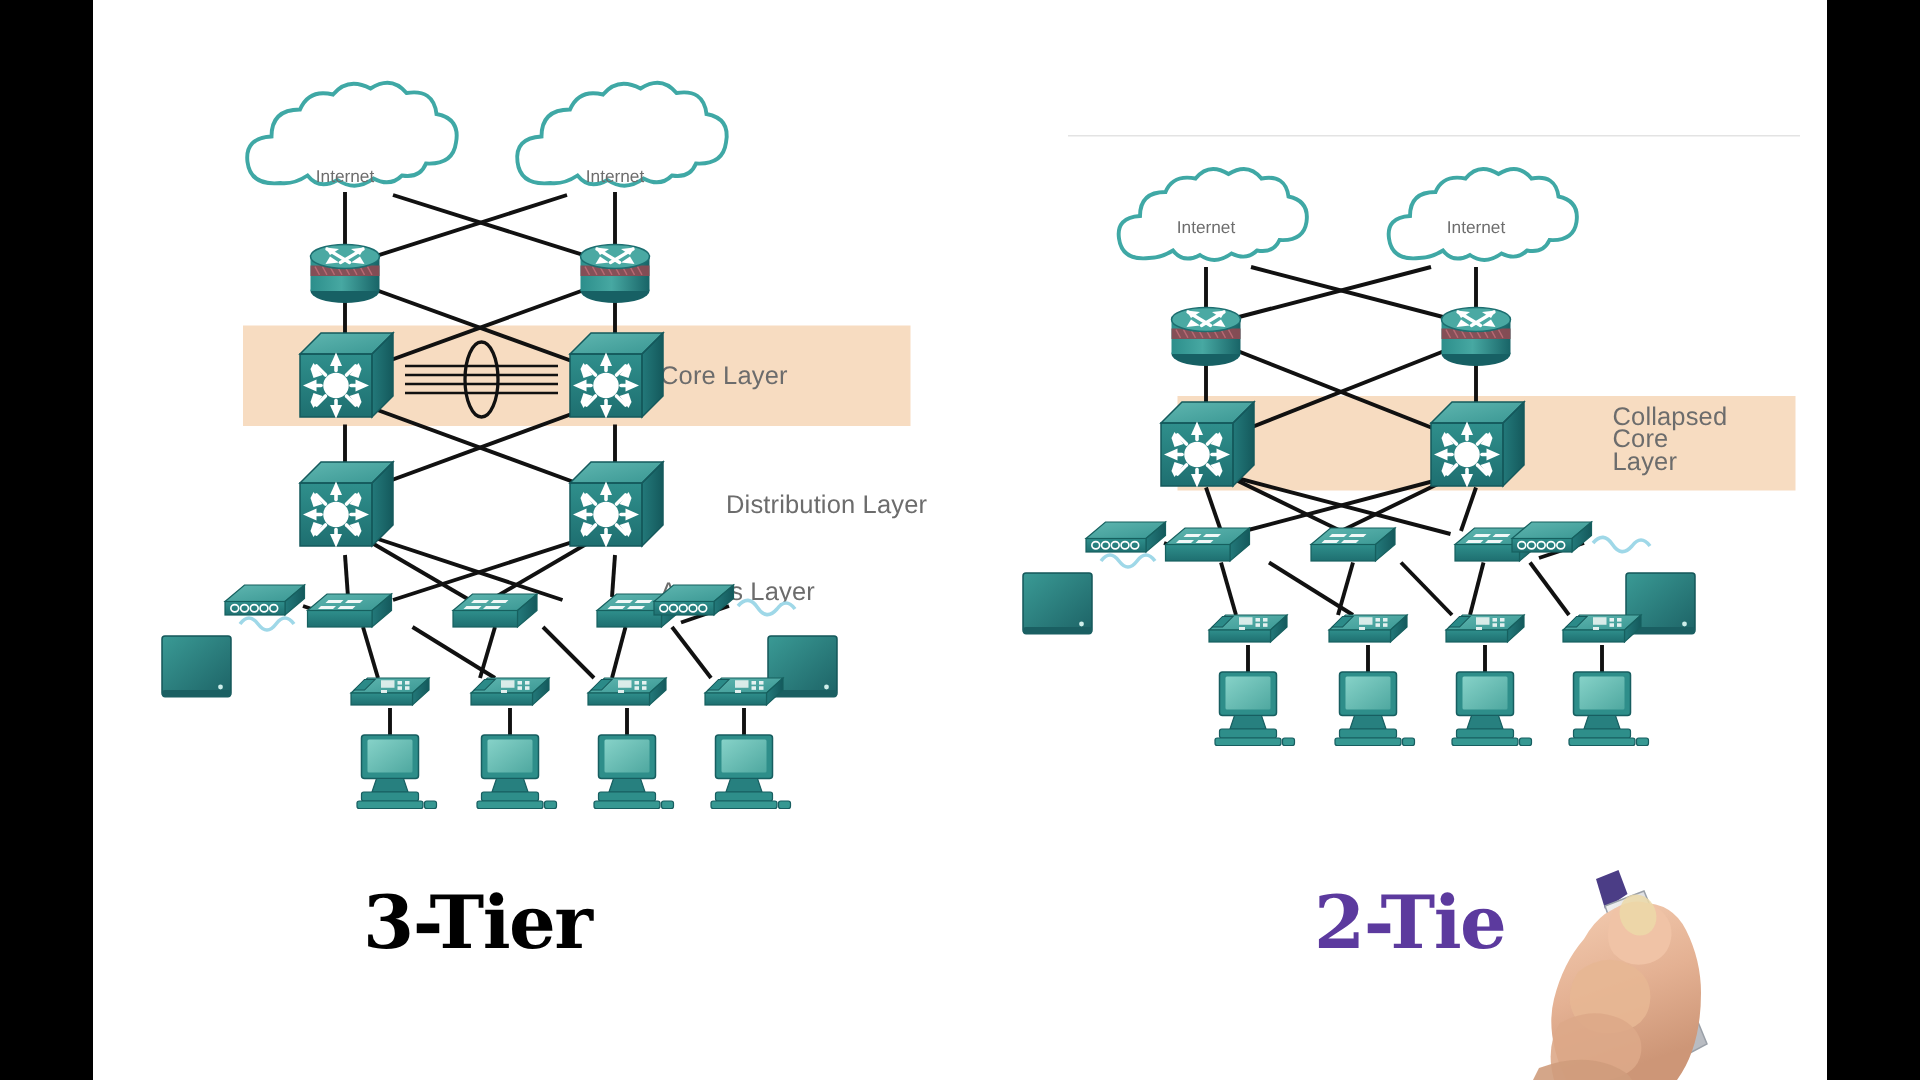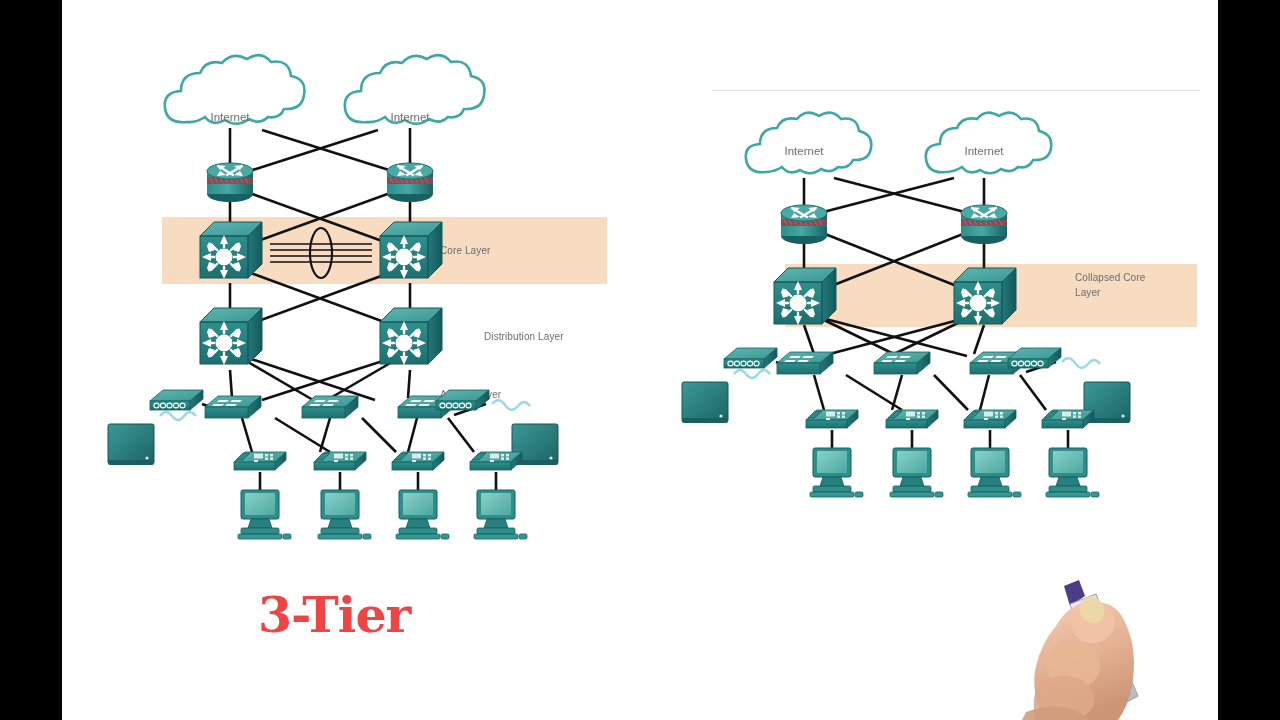--- a/index.html
+++ b/index.html
@@ -2,21 +2,21 @@
 <html><head>
 <meta charset="utf-8">
 <title>3-Tier vs 2-Tier Network Design</title>
 <style>
   html,body{margin:0;padding:0;background:#000;}
   body{width:1280px;height:720px;overflow:hidden;font-family:"Liberation Sans",sans-serif;}
   #stage{position:relative;width:1280px;height:720px;background:#000;}
   #canvas{position:absolute;left:62px;top:0;width:1156px;height:720px;background:#ffffff;}
   .sep{position:absolute;background:#e3e3e3;height:1px;}
   .layer-band{position:absolute;background:#f7dcc1;}
-  .layer-label{position:absolute;color:#6c6c6c;font-size:10px;line-height:15px;letter-spacing:.1px;white-space:pre-line;}
+  .layer-label{position:absolute;color:#6c6c6c;font-size:17px;line-height:15px;letter-spacing:.1px;white-space:pre-line;}
   .title{position:absolute;font-family:"DejaVu Serif","Liberation Serif",serif;font-weight:bold;font-size:49px;letter-spacing:-1px;}
   svg.net{position:absolute;left:0;top:0;overflow:visible;}
   .cloud-label{font-family:"Liberation Sans",sans-serif;font-size:11.5px;fill:#6d6d6d;}
   .hand{position:absolute;}
 </style>
 </head>
 <body>
 
 <div id="stage">
   <div id="canvas">
@@ -353,21 +353,22 @@
         <use href="#ipphone" x="902" y="408"></use>
         <use href="#ipphone" x="980" y="408"></use>
 
         <use href="#pc" x="747" y="448"></use>
         <use href="#pc" x="827" y="448"></use>
         <use href="#pc" x="905" y="448"></use>
         <use href="#pc" x="983" y="448"></use>
       </g>
     </svg>
 
-    <div class="title" style="left:196px;top:586px;color:#ef4444;">3-Tier</div>
+    <div class="title" style="left:180px;top:586px;color:#000000;">3-Tier</div>
+    <div class="title" style="left:814px;top:586px;color:#5c3a9e;">2-Tie</div>
 
     <svg class="hand" style="left:960px;top:578px;" width="196" height="142" viewBox="0 0 196 142" xmlns="http://www.w3.org/2000/svg">
       <defs>
         <linearGradient id="skin" x1="0" y1="0" x2="0.3" y2="1">
           <stop offset="0" stop-color="#f4cdb2"></stop>
             <stop offset="0.55" stop-color="#e4b193"></stop>
           <stop offset="1" stop-color="#cd9677"></stop>
         </linearGradient>
         <linearGradient id="pen" x1="0" y1="0" x2="1" y2="0.4">
           <stop offset="0" stop-color="#f2f2f2"></stop>

